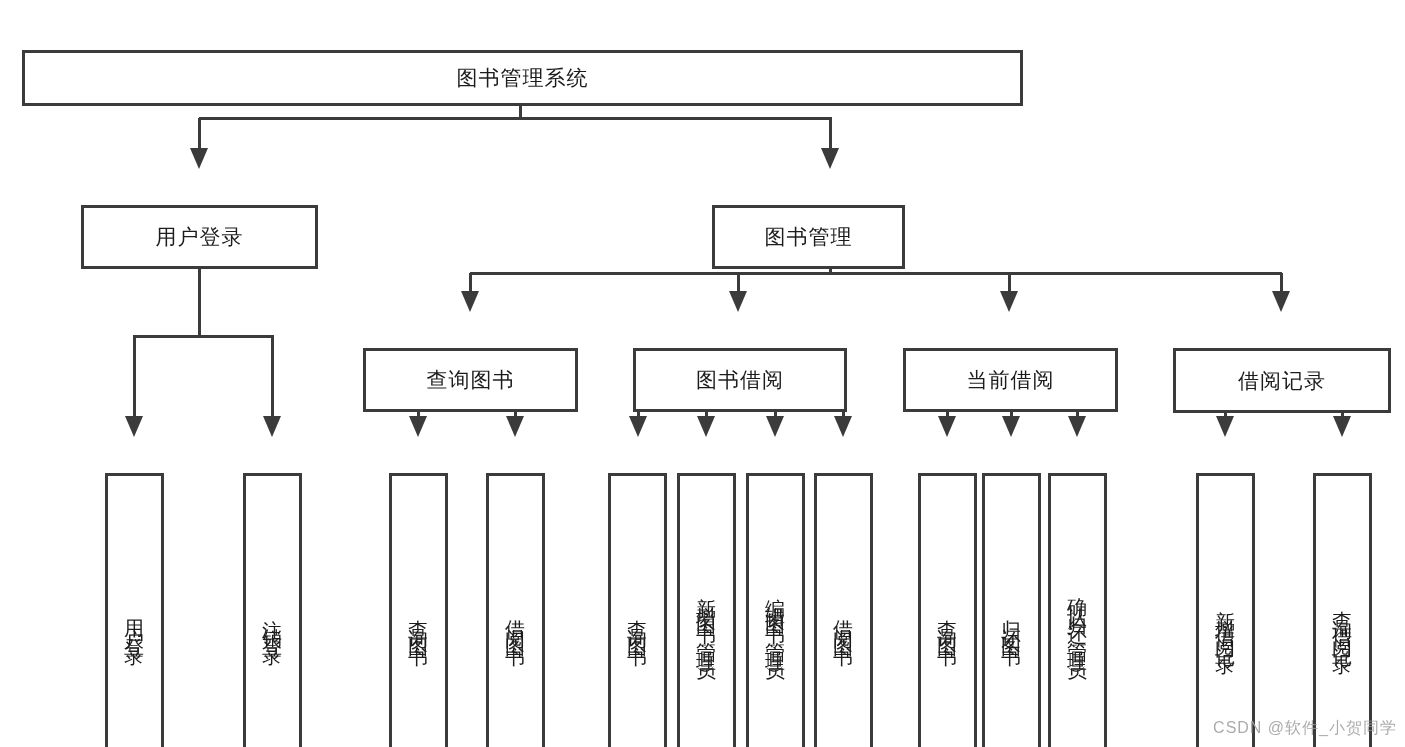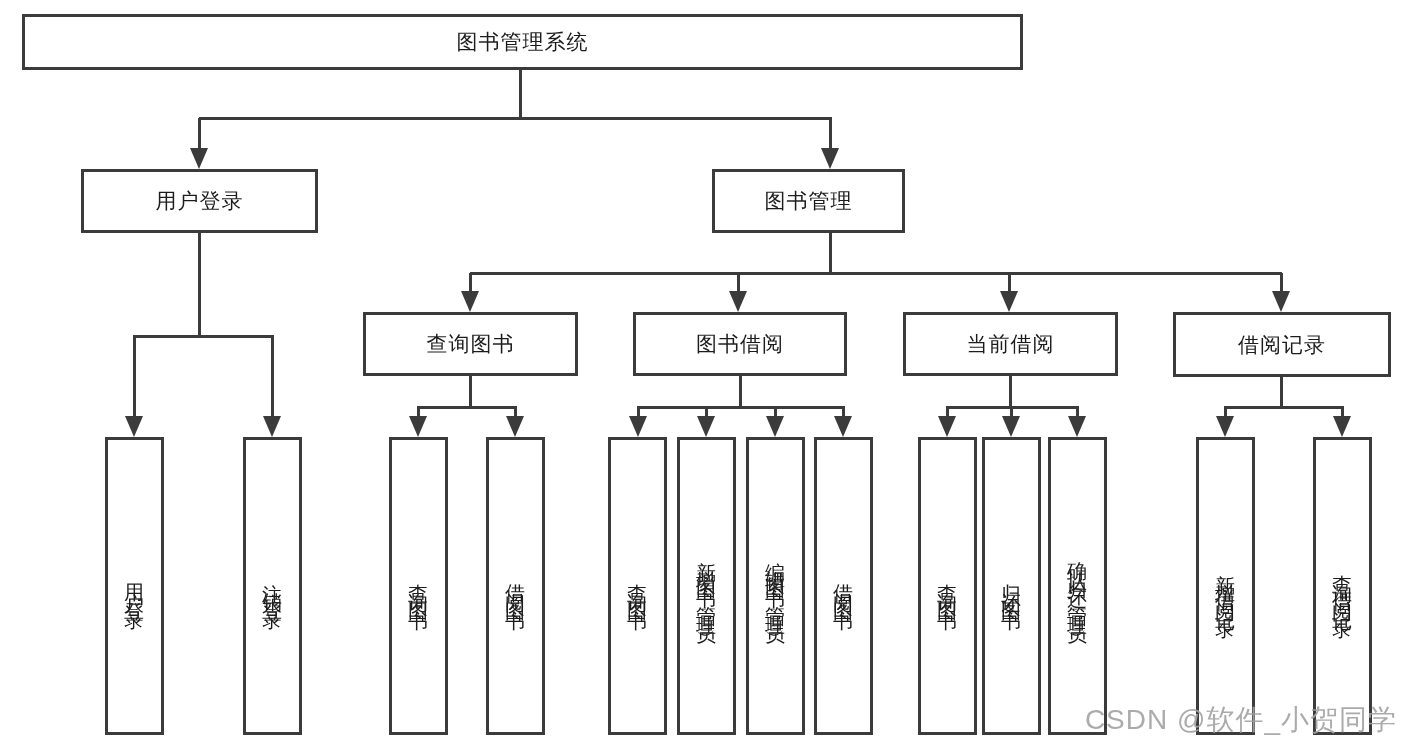--- a/index.html
+++ b/index.html
@@ -11,40 +11,41 @@
     overflow:hidden;
   }
   .node{
     position:absolute;box-sizing:border-box;
     border:3px solid var(--line,#3b3b3b);
     background:#fff;
     display:flex;align-items:center;justify-content:center;
     font-size:21px;color:var(--text,#1c1c1c);
     letter-spacing:1px;
     z-index:2;
+    margin-top:36px;
   }
   .leaf{
     writing-mode:vertical-rl;
     text-orientation:mixed;
     font-size:20px;
     letter-spacing:9px;
     line-height:1;
   }
   .vl{position:absolute;width:3px;background:var(--line,#3b3b3b);z-index:1;}
   .hl{position:absolute;height:3px;background:var(--line,#3b3b3b);z-index:1;}
   .ah{
     position:absolute;width:0;height:0;
     border-left:9px solid transparent;
     border-right:9px solid transparent;
     border-top:21px solid var(--line,#3b3b3b);
     z-index:1;
   }
   .watermark{
     position:absolute;right:8px;bottom:8px;
-    font-size:28px;color:var(--wm,#a3a3a3);
+    font-size:16px;color:var(--wm,#a3a3a3);
     letter-spacing:1px;z-index:5;
     opacity:.9;
   }
 </style>
 </head>
 <body>
 
 <div id="canvas" style="--line: #3b3b3b; --text: #1c1c1c; --wm: #a3a3a3; --bg: #ffffff;">
 
   <div class="node" style="left:22px;top:14px;width:1001px;height:56px">图书管理系统</div>

